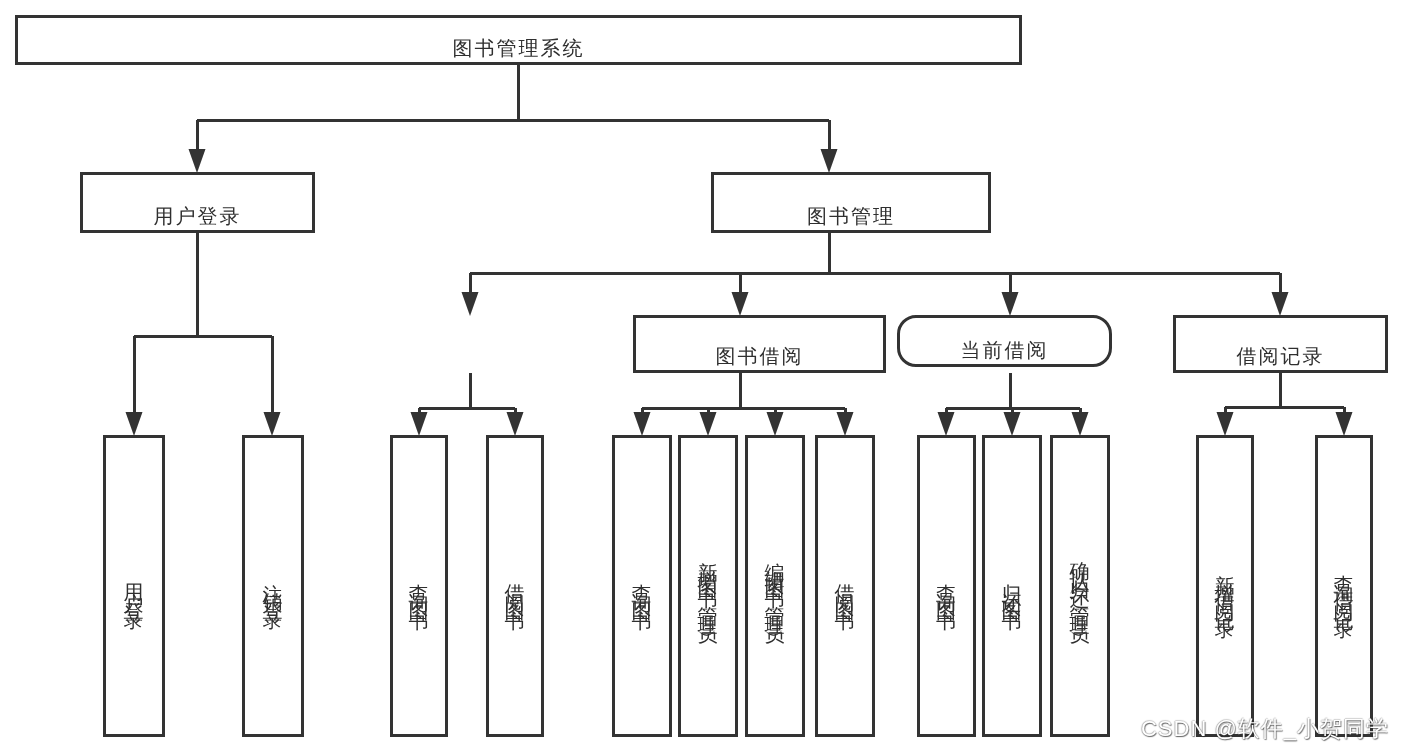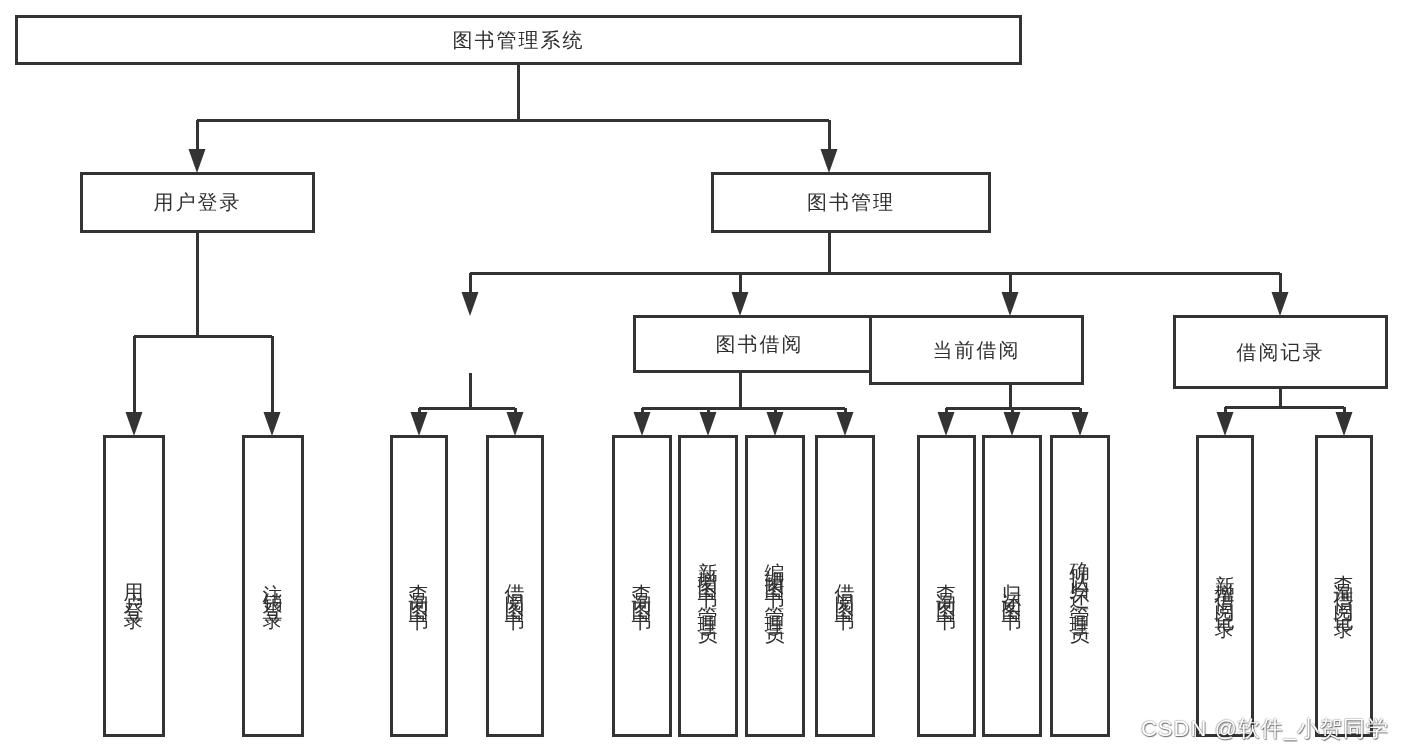--- a/index.html
+++ b/index.html
@@ -22,36 +22,36 @@
   #wires{position:absolute;left:0;top:0;width:1405px;height:747px;}
   .cline{stroke:var(--line);stroke-width:3;shape-rendering:crispEdges;}
   .chead{fill:var(--line);}
   .box{
     position:absolute;box-sizing:border-box;
     border:3px solid var(--line);
     background:var(--box-fill);
     display:flex;align-items:center;justify-content:center;
     z-index:2;
   }
-  .hbox{font-size:20px;letter-spacing:2px;white-space:nowrap;}
+  .hbox{font-size:20px;letter-spacing:2px;white-space:nowrap;align-items:flex-end;}
   .vbox span{
     writing-mode:vertical-rl;
     text-orientation:mixed;
     font-size:20px;
     letter-spacing:9px;
     line-height:1;
   }
   
   .b-root   {left:15px;  top:15px;  width:1007px;height:50px;}
   .b-login  {left:80px;  top:172px; width:235px; height:61px;}
   .b-mgmt   {left:711px; top:172px; width:280px; height:61px;}
   .b-newrec {left:363px; top:315px; width:215px; height:58px;}
   .b-borrow {left:633px; top:315px; width:253px; height:58px;}
-  .b-current{left:869px; top:315px; width:215px; height:70px;}
-  .b-records{left:1173px;top:315px; width:215px; height:74px;}
+  .b-current{left:897px; top:315px; width:215px; height:52px;border-radius:19px;}
+  .b-records{left:1173px;top:315px; width:215px; height:58px;}
   
   .vbox{top:435px;height:302px;}
   .b-l1{left:103px; width:62px;}
   .b-l2{left:242px; width:62px;}
   .b-n1{left:390px; width:58px;}
   .b-n2{left:486px; width:58px;}
   .b-b1{left:612px; width:60px;}
   .b-b2{left:678px; width:60px;}
   .b-b3{left:745px; width:60px;}
   .b-b4{left:815px; width:60px;}

